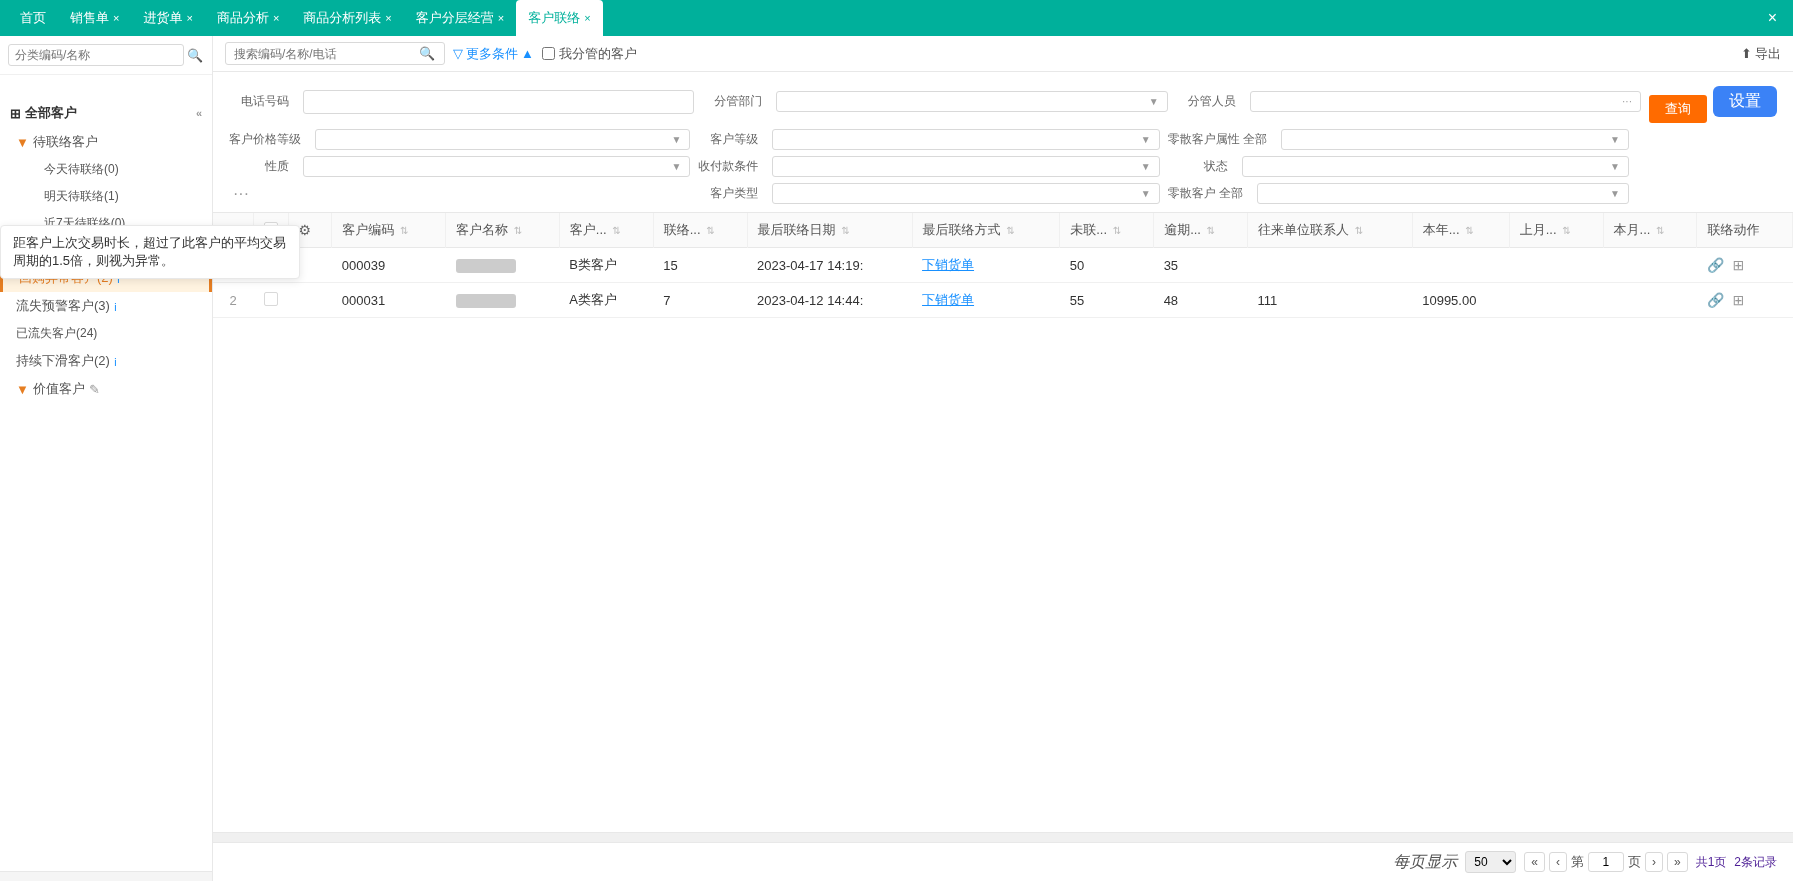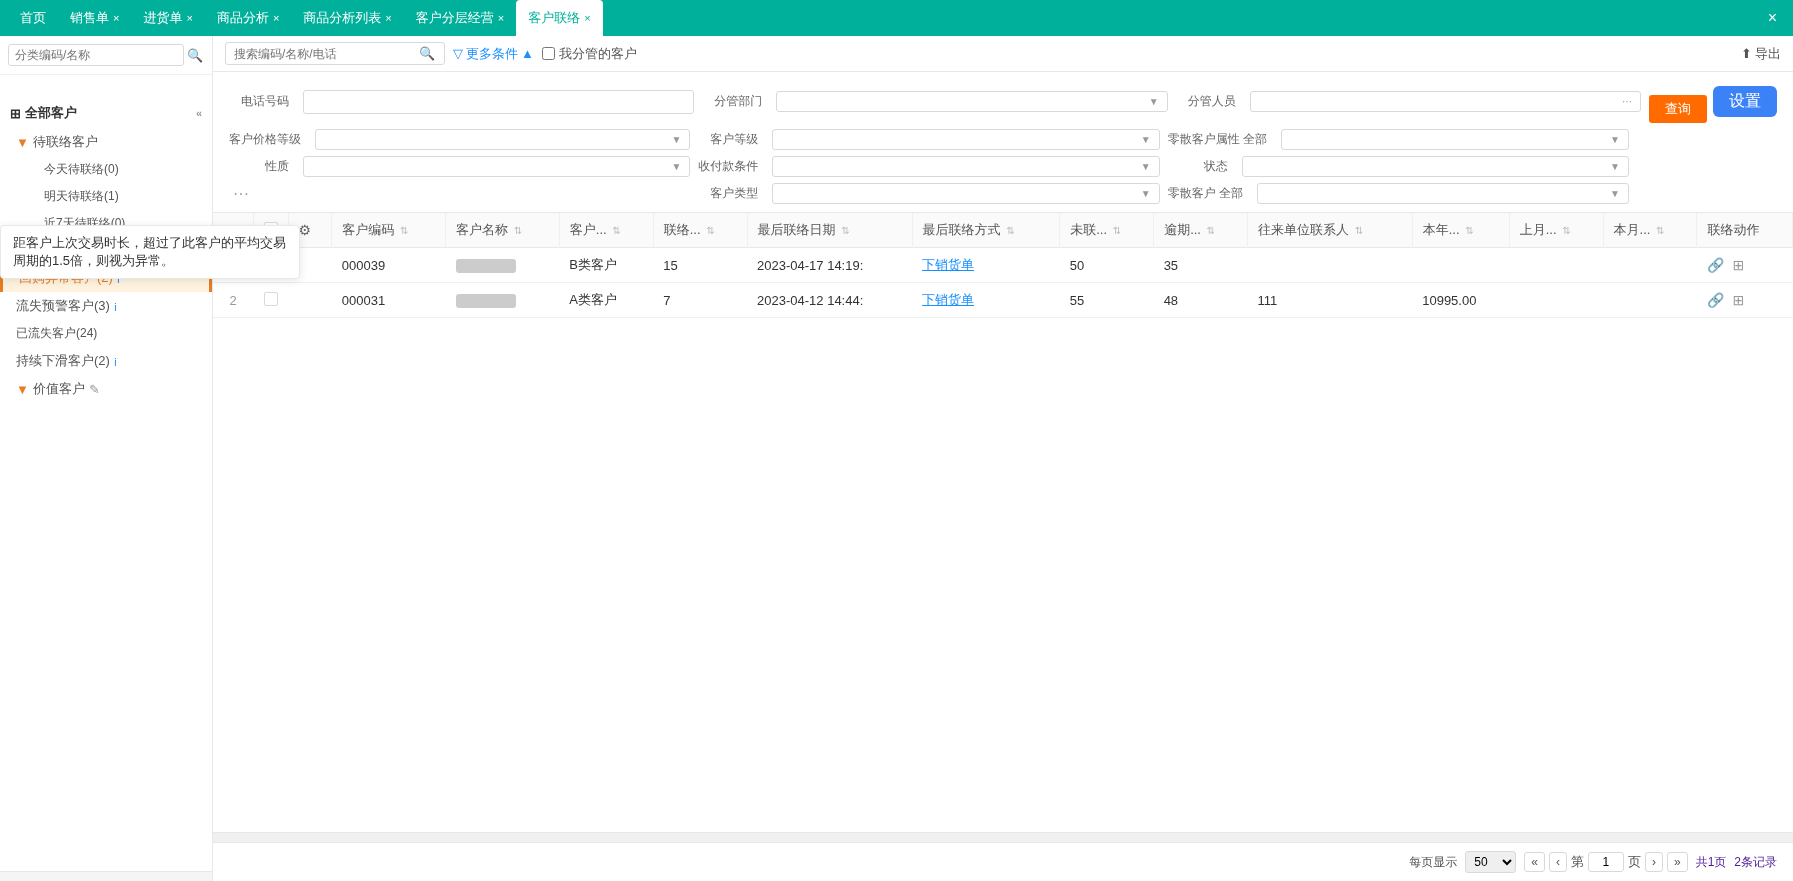--- a/index.html
+++ b/index.html
@@ -129,21 +129,21 @@
     }
     .link-text { color: #1890ff; text-decoration: underline; cursor: pointer; }
     .action-icons { display: flex; gap: 8px; }
     .action-icon { color: #999; cursor: pointer; font-size: 14px; }
 
     
     .pagination {
       background: white; border-top: 1px solid #e8e8e8; padding: 8px 16px;
       display: flex; align-items: center; justify-content: flex-end; gap: 8px;
     }
-    .pagination-label { color: #555; font-size: 12px; }
+    .pagination-label { color: #555; font-size: 16px; font-style: italic; }
     .pagination-select {
       border: 1px solid #d9d9d9; border-radius: 3px; padding: 2px 4px;
       font-size: 12px; outline: none;
     }
     .pagination-nav { display: flex; align-items: center; gap: 4px; }
     .page-btn {
       border: 1px solid #d9d9d9; border-radius: 3px; padding: 2px 6px;
       cursor: pointer; font-size: 12px; background: white; color: #555;
     }
     .page-info { font-size: 12px; color: #555; display: flex; align-items: center; gap: 4px; }

